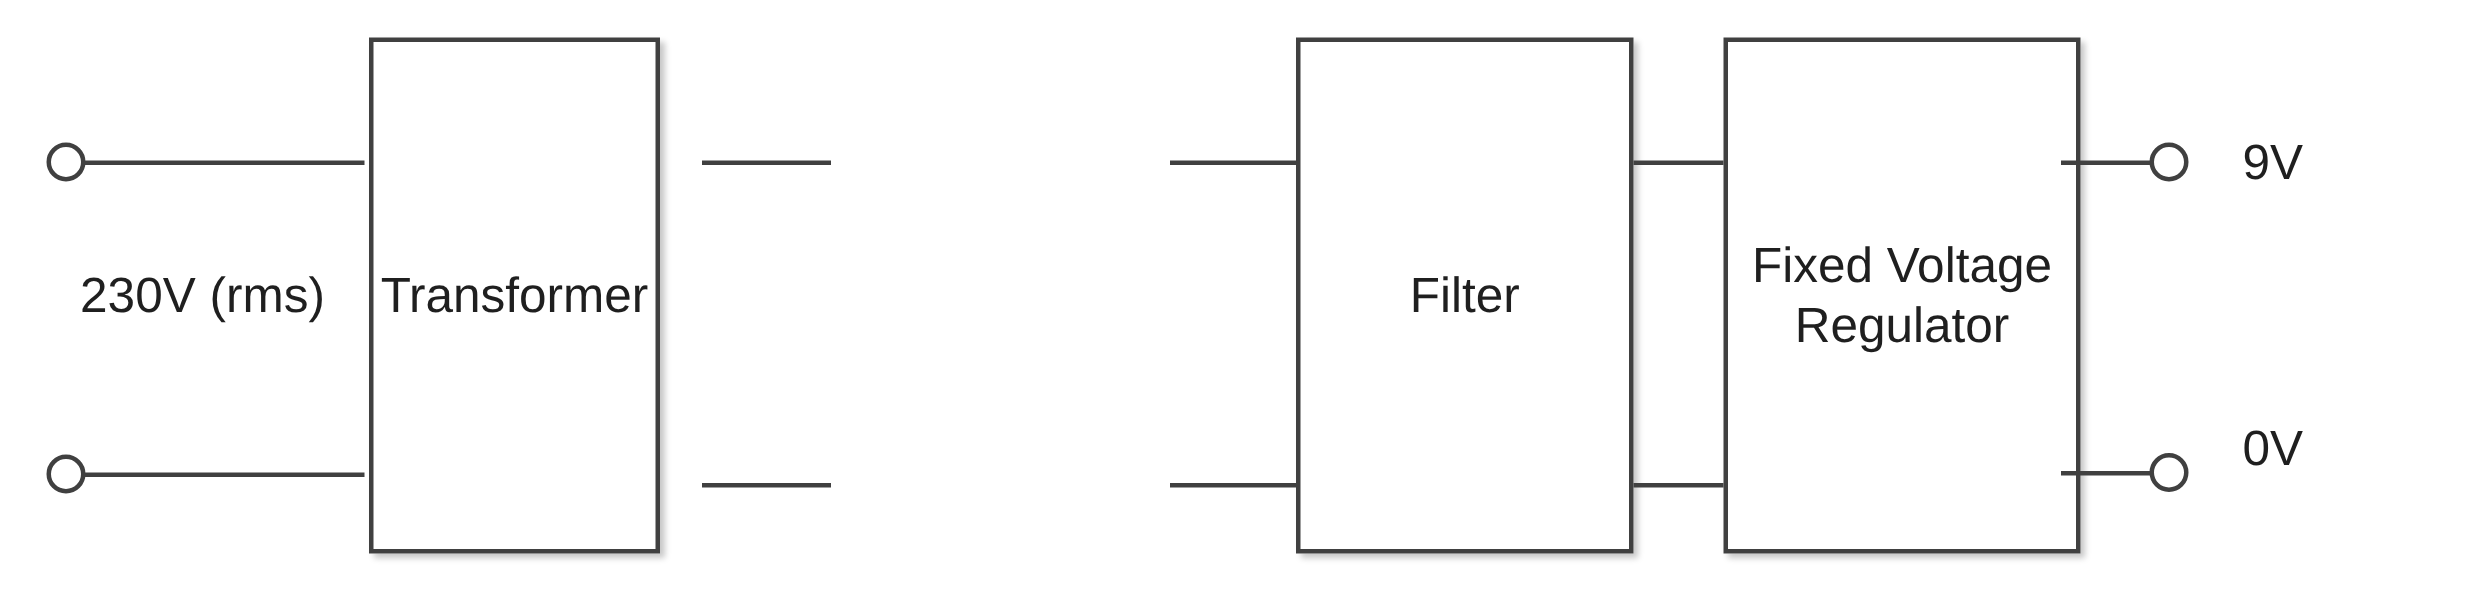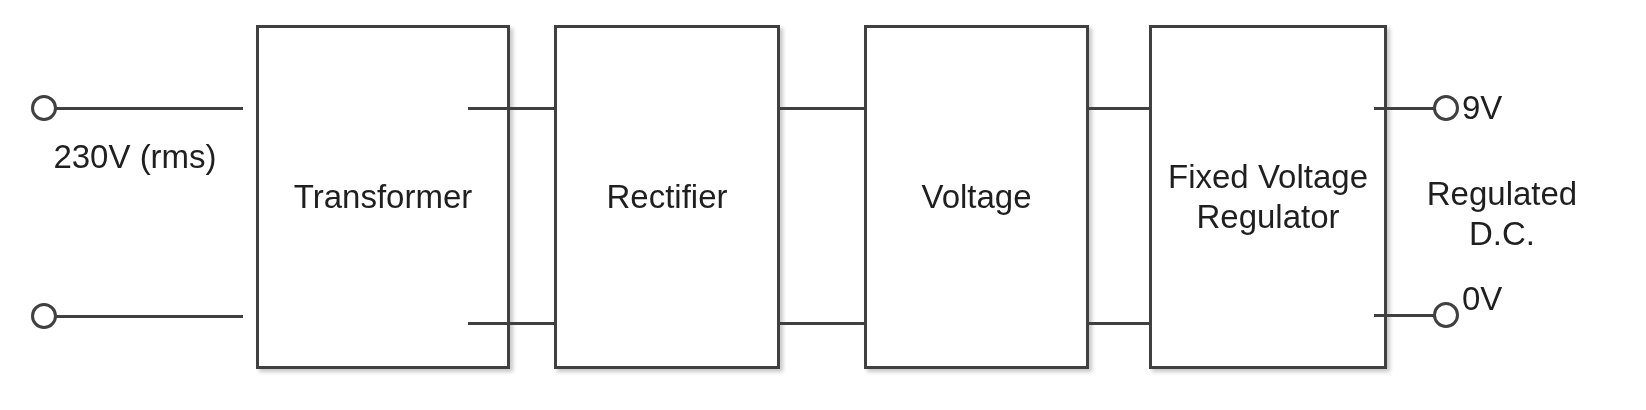--- a/index.html
+++ b/index.html
@@ -20,21 +20,21 @@
     background: #ffffff;
     border: 3px solid #404040;
     box-shadow: 3px 3px 4px rgba(0,0,0,0.22);
     display: flex;
     align-items: center;
     justify-content: center;
     text-align: center;
     font-size: 33px;
     line-height: 40px;
   }
-  .block-transformer { left: 256px; width: 254px; align-items: center; }
+  .block-transformer { left: 246px; width: 194px; align-items: center; }
   .block-rectifier   { left: 554px; width: 226px; }
   .block-filter      { left: 864px; width: 225px; }
   .block-regulator   { left: 1149px; width: 238px; justify-content: flex-end; }
 
   .wire {
     position: absolute;
     height: 3px;
     background: #404040;
   }
   .w-in-top    { left: 56px;   top: 107px; width: 187px; }
@@ -61,28 +61,30 @@
   .t-in-bot  { left: 31px;   top: 303px; }
   .t-out-top { left: 1433px; top: 95px; }
   .t-out-bot { left: 1433px; top: 302px; }
 
   .side-label {
     position: absolute;
     text-align: center;
     font-size: 33px;
     line-height: 40px;
     white-space: nowrap;
+    margin-top: 40px;
   }
   .input-label  { left: 25px;   top: 137px; width: 220px; }
   .output-label { left: 1404px; top: 174px; width: 196px; }
   .volt-label {
     position: absolute;
     font-size: 33px;
     line-height: 40px;
     white-space: nowrap;
+    margin-left: 33px;
   }
   .v9 { left: 1462px; top: 88px; }
   .v0 { left: 1462px; top: 279px; }
 </style>
 </head>
 <body>
 
 <div class="canvas">
 
   <div class="terminal t-in-top"></div>
@@ -90,43 +92,36 @@
   <div class="wire w-in-top"></div>
   <div class="wire w-in-bot"></div>
 
   <div class="side-label input-label">
     <div>230V (rms)</div>
   </div>
 
   <div class="block block-transformer">
     <span>Transformer</span>
   </div>
-  <div class="block block-rectifier">
-    <span>Rectifier</span>
-  </div>
   <div class="block block-filter">
-    <span>Voltage</span>
+    <span>Filter</span>
   </div>
   <div class="block block-regulator">
     <span>Fixed Voltage Regulator</span>
   </div>
 
   <div class="wire w-tr-top"></div>
   <div class="wire w-tr-bot"></div>
   <div class="wire w-rf-top"></div>
   <div class="wire w-rf-bot"></div>
   <div class="wire w-freg-top"></div>
   <div class="wire w-freg-bot"></div>
 
   <div class="wire w-out-top"></div>
   <div class="wire w-out-bot"></div>
   <div class="terminal t-out-top"></div>
   <div class="terminal t-out-bot"></div>
 
   <div class="volt-label v9">9V</div>
   <div class="volt-label v0">0V</div>
 
-  <div class="side-label output-label">
-    <div>Regulated</div>
-    <div>D.C.</div>
-  </div>
 
 </div>
 
 </body></html>

